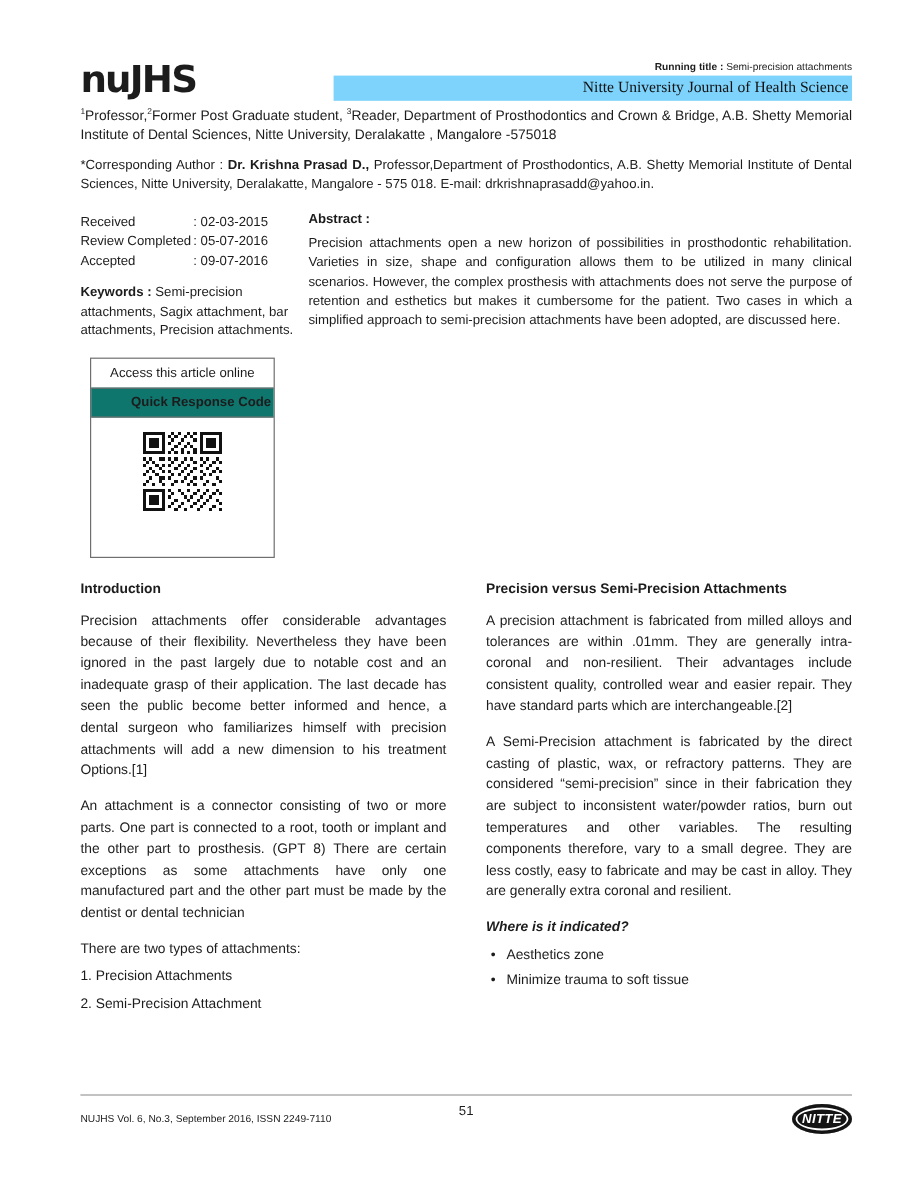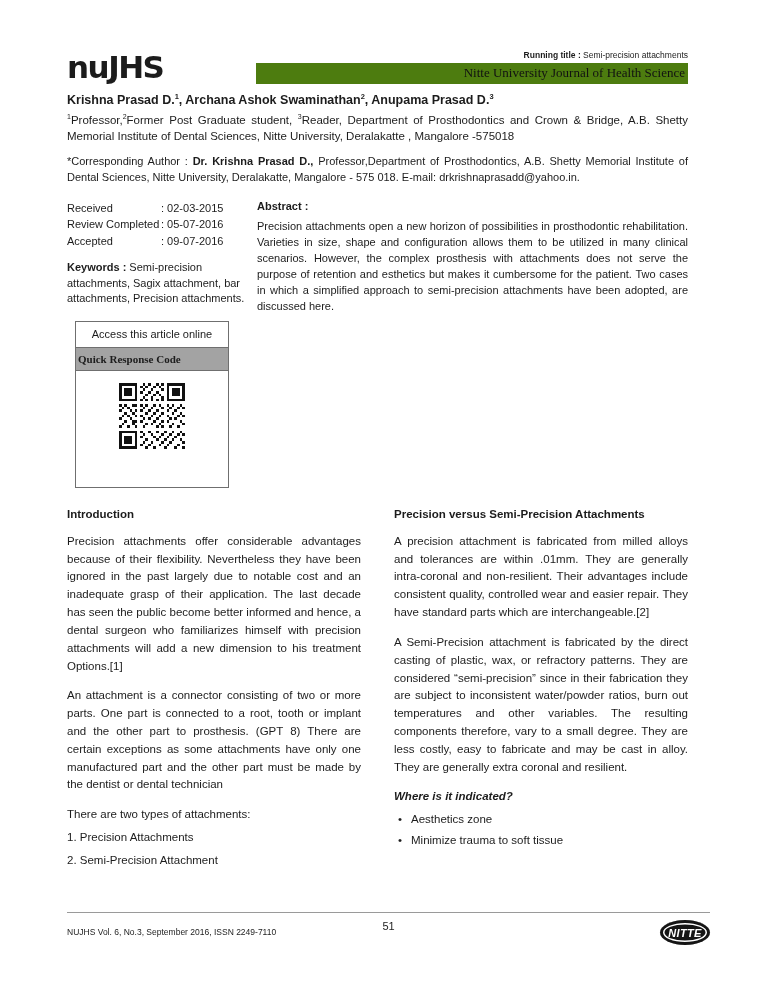--- a/index.html
+++ b/index.html
@@ -1,31 +1,31 @@
 <!DOCTYPE html>
 <html><head>
 <meta charset="utf-8">
 <style>
   html,body { margin:0; padding:0; background:#ffffff; }
   .page {
     position:relative; width:768px; height:994px; background:#fff;
-    box-sizing:border-box; padding:50px 80px 0 67px; overflow:hidden;
+    box-sizing:border-box; padding:50px 58px 0 67px; overflow:hidden;
     font-family:"Liberation Sans", sans-serif; color:#1c1c1c;
   }
   
   .logo {
     position:absolute; top:52px; left:67px;
     font-family:"DejaVu Sans", sans-serif; font-weight:700;
     font-size:31px; letter-spacing:-1.5px; line-height:1;
   }
   .header-right { width:432px; margin-left:auto; }
   .running-title { font-size:8.5px; text-align:right; margin-bottom:3px; }
   .running-title .rt-label { font-weight:700; }
   .journal-bar {
-    background:#4d7c0f; font-family:"Liberation Serif", serif;
+    background:#7dd3fc; font-family:"Liberation Serif", serif;
     font-size:13px; text-align:right; padding:2px 3px 3px 0; color:#111;
   }
   .article-type { margin-top:12px; font-size:11.5px; }
   .title { margin:4px 0 0; font-size:18.5px; font-weight:700; }
   .authors { margin-top:8px; font-size:12.5px; font-weight:700; }
   .authors sup { font-size:7.5px; }
   .affiliation { margin:5px 0 0; font-size:11.5px; line-height:1.42; text-align:justify; }
   .affiliation sup { font-size:7px; }
   .corresponding { margin:9px 0 0; font-size:11px; line-height:1.45; text-align:justify; }
   .corresponding b { font-weight:700; }
@@ -36,22 +36,22 @@
   .meta-label { flex:0 0 94px; }
   .keywords { margin-top:11px; line-height:1.42; }
   .keywords b { font-weight:700; }
   .abstract-col { flex:1; padding-left:8px; }
   .abstract-label { font-size:11px; font-weight:700; margin-bottom:6px; }
   .abstract-text { font-size:11px; line-height:1.47; text-align:justify; }
   
   .access-box { width:152px; margin:14px 0 0 8px; border:1px solid #6f6f6f; }
   .access-title { font-size:11px; text-align:center; padding:4px 2px; }
   .access-sub {
-    font-size:11px; font-weight:700; text-align:left; padding:3px 2px;
-    border-top:1px solid #6f6f6f; border-bottom:1px solid #6f6f6f; background:#a3a3a3;font-family:Liberation Serif, serif;
+    font-size:11px; font-weight:700; text-align:right; padding:3px 2px;
+    border-top:1px solid #6f6f6f; border-bottom:1px solid #6f6f6f; background:#0f766e;
   }
   .qr-wrap { display:flex; justify-content:center; padding:12px 0 38px; }
   .qr { width:66px; height:66px; }
   
   .body-cols { display:flex; gap:33px; margin-top:18px; }
   .col { flex:1; font-size:11.5px; line-height:1.55; text-align:justify; }
   .col h3 { font-size:11.5px; font-weight:700; margin:0 0 9px; text-align:left; }
   .col p { margin:0 0 12px; }
   .type-line { margin-top:5px; text-align:left; }
   .indications-heading { font-style:italic; font-weight:700; margin:2px 0 5px; text-align:left; }
@@ -80,23 +80,20 @@
 
   <div class="header-right">
     <div class="running-title">
       <span class="rt-label">Running title :</span><span> Semi-precision attachments</span>
     </div>
     <div class="journal-bar">Nitte University Journal of Health Science</div>
   </div>
 
 
 
-  <div class="authors">
-    <span><span>Krishna Prasad D.</span><sup>1</sup><span>, </span></span><span><span>Archana Ashok Swaminathan</span><sup>2</sup><span>, </span></span><span><span>Anupama Prasad D.</span><sup>3</sup></span>
-  </div>
 
   <p class="affiliation"><sup>1</sup><span>Professor,</span><sup>2</sup><span>Former Post Graduate student, </span><sup>3</sup><span>Reader, Department of Prosthodontics and Crown &amp; Bridge, A.B. Shetty Memorial Institute of Dental Sciences, Nitte University, Deralakatte , Mangalore -575018</span></p>
 
   <p class="corresponding"><span>*Corresponding Author : </span><b>Dr. Krishna Prasad D.,</b><span> Professor,Department of Prosthodontics, A.B. Shetty Memorial Institute of Dental Sciences, Nitte University, Deralakatte, Mangalore - 575 018.    E-mail: drkrishnaprasadd@yahoo.in.</span></p>
 
   <div class="meta-section">
     <div class="meta-col">
       <div class="meta-row">
         <span class="meta-label">Received</span>
         <span>: 02-03-2015</span>

